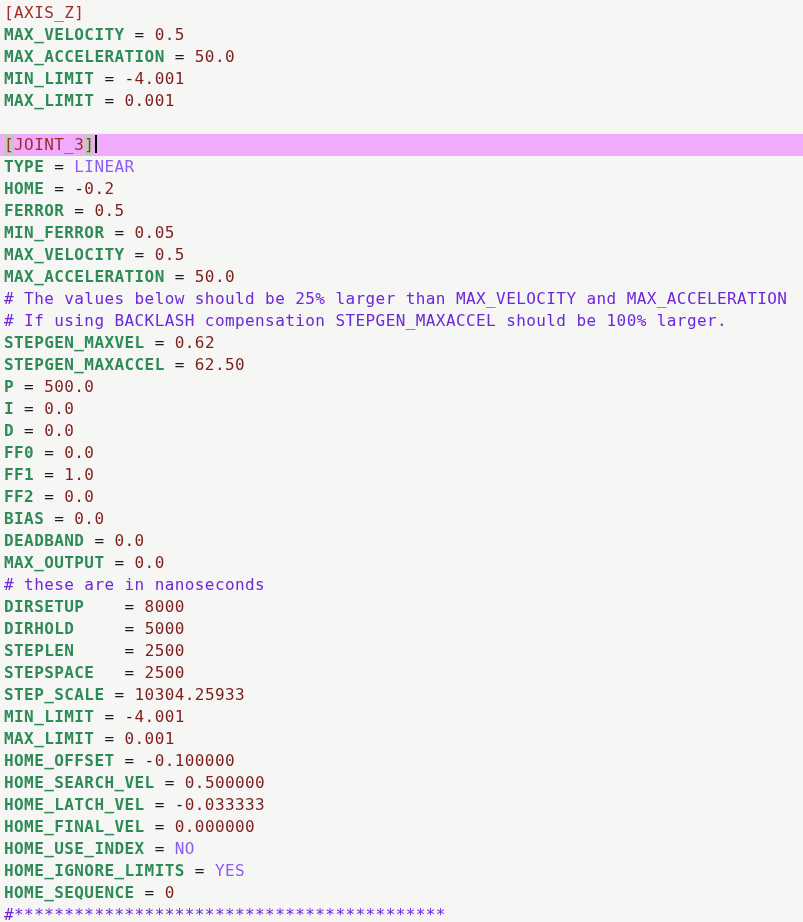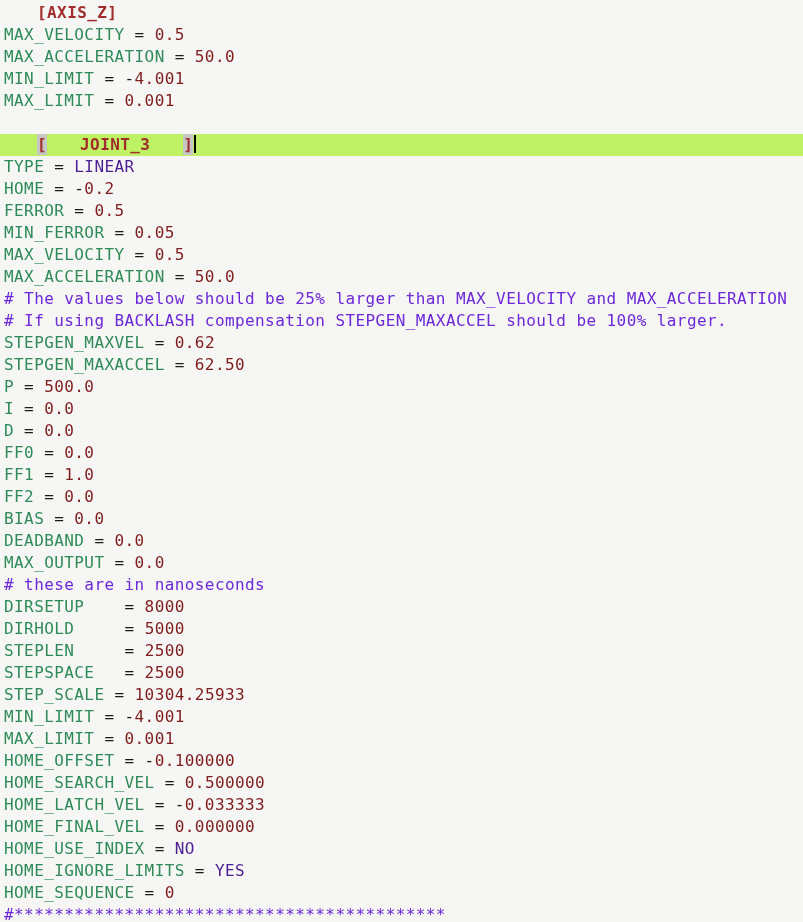--- a/index.html
+++ b/index.html
@@ -22,28 +22,28 @@
     height: 920px;
     white-space: pre;
     cursor: text;
   }
   .line {
     height: 22px;
     padding-left: 4px;
     white-space: pre;
   }
   .line.hl {
-    background: #bef264;
+    background: #f0abfc;
   }
   .seg { white-space: pre; }
-  .seg.section { color: #a02c2c; font-weight: bold; margin-left: 33px; }
-  .seg.key     { color: #2e8b57; font-weight: normal; }
+  .seg.section { color: #a02c2c; font-weight: normal; }
+  .seg.key     { color: #2e8b57; font-weight: bold; }
   .seg.num     { color: #7f1d1d; }
   .seg.op      { color: #1a1a1a; }
-  .seg.str     { color: #4c1d95; }
+  .seg.str     { color: #8b5cf6; }
   .seg.comment { color: #6d28d9; }
   .seg.bracket-match {
     background: #c6c6c4;
     box-shadow: 0 1px 0 #c6c6c4, 0 -1px 0 #c6c6c4;
   }
   .caret {
     display: inline-block;
     width: 2px;
     height: 18px;
     background: #000;

